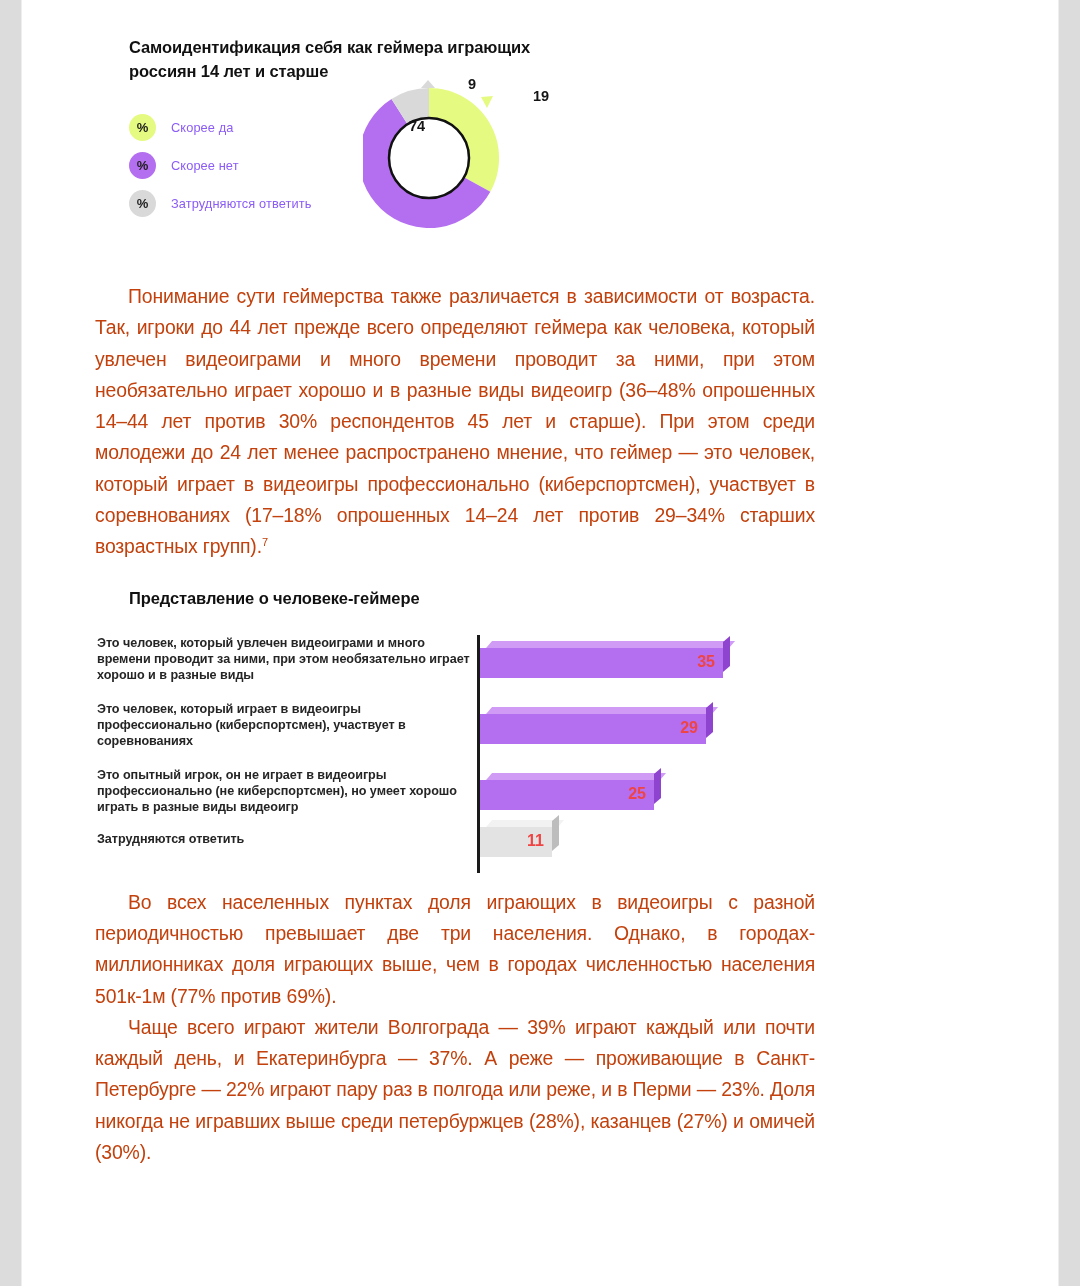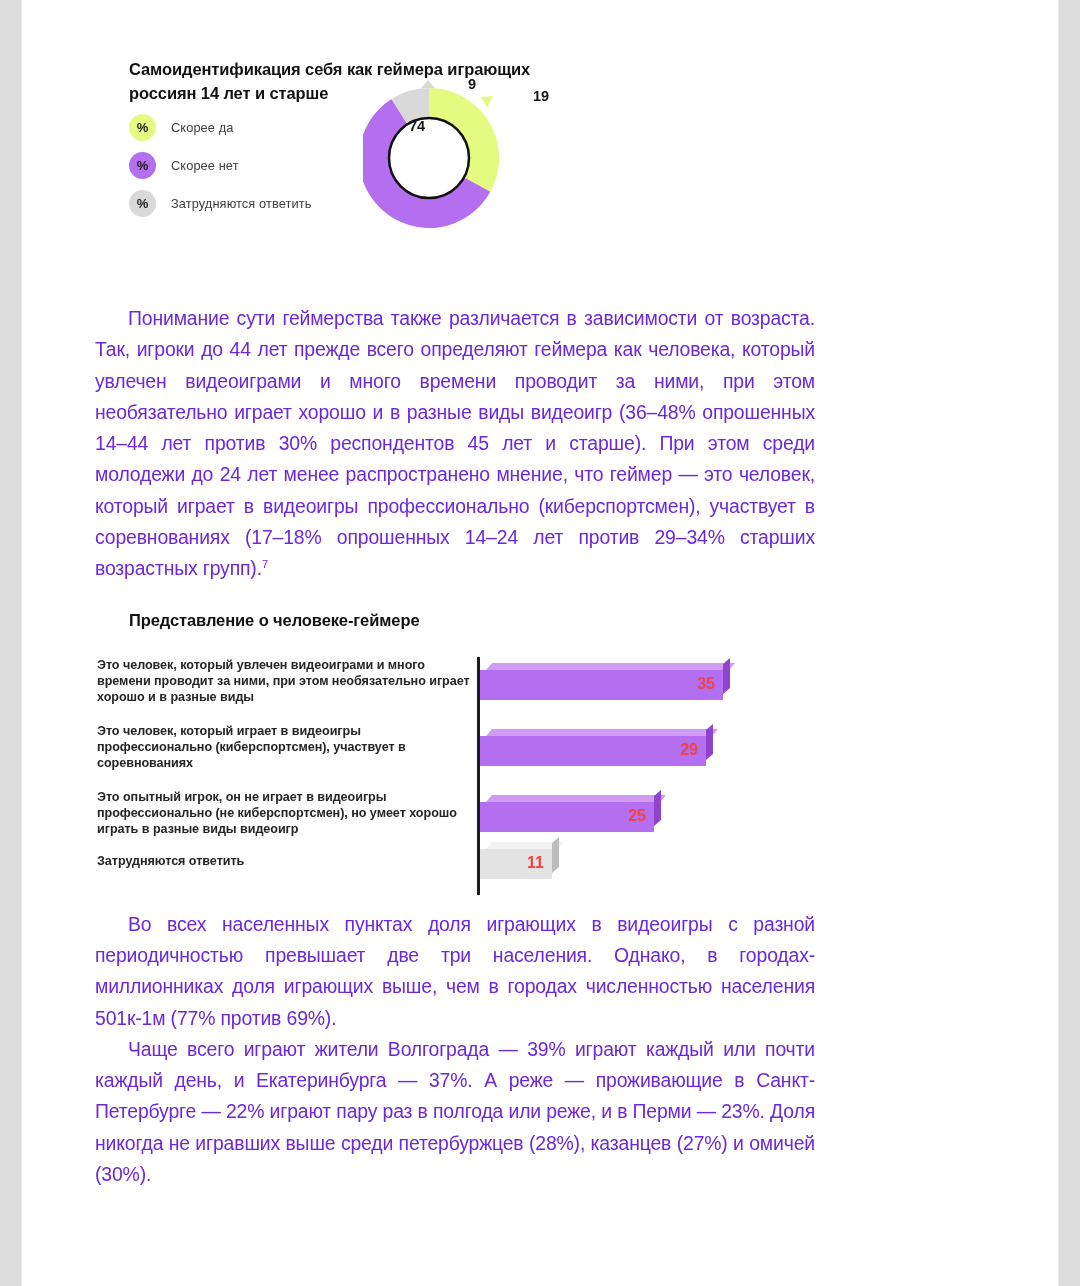--- a/index.html
+++ b/index.html
@@ -28,21 +28,21 @@
     position: absolute;
     left: 73px;
     top: 0;
     width: 720px;
   }
 
   
   .fig1 {
     position: relative;
     height: 245px;
-    padding-top: 58px;
+    padding-top: 36px;
   }
   .fig-title {
     font-size: 16.5px;
     font-weight: bold;
     color: #111111;
     line-height: 1.45;
     letter-spacing: -0.1px;
     width: 420px;
     margin-left: 34px;
   }
@@ -65,21 +65,21 @@
     align-items: center;
     justify-content: center;
     font-size: 13px;
     font-weight: bold;
     color: #1d1d1d;
     flex: none;
   }
   .legend-label {
     margin-left: 15px;
     font-size: 12.8px;
-    color: #404040;
+    color: #8b5cf6;
     letter-spacing: 0.1px;
   }
 
   .donut-wrap {
     position: absolute;
     left: 268px;
     top: 80px;
     width: 200px;
     height: 175px;
   }
@@ -96,21 +96,21 @@
   }
   .lbl-17 { left: 170px; top: 8px; }
   .lbl-9  { left: 105px; top: -4px; }
   .lbl-74 { left: 46px;  top: 38px; }
 
   
   p.body {
     margin: 0;
     font-size: 19.4px;
     line-height: 31.3px;
-    color: #6d28d9;
+    color: #c2410c;
     text-align: justify;
     text-indent: 33px;
     letter-spacing: -0.15px;
     -webkit-hyphens: none;
     hyphens: none;
   }
   p.body sup {
     font-size: 11px;
     vertical-align: super;
     line-height: 0;

